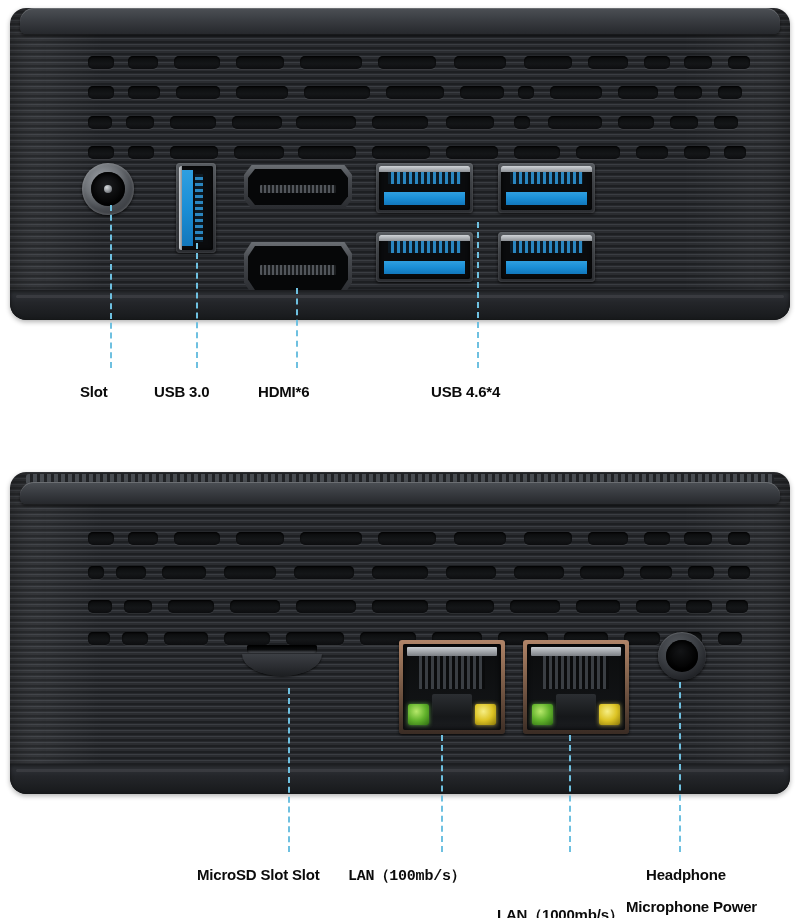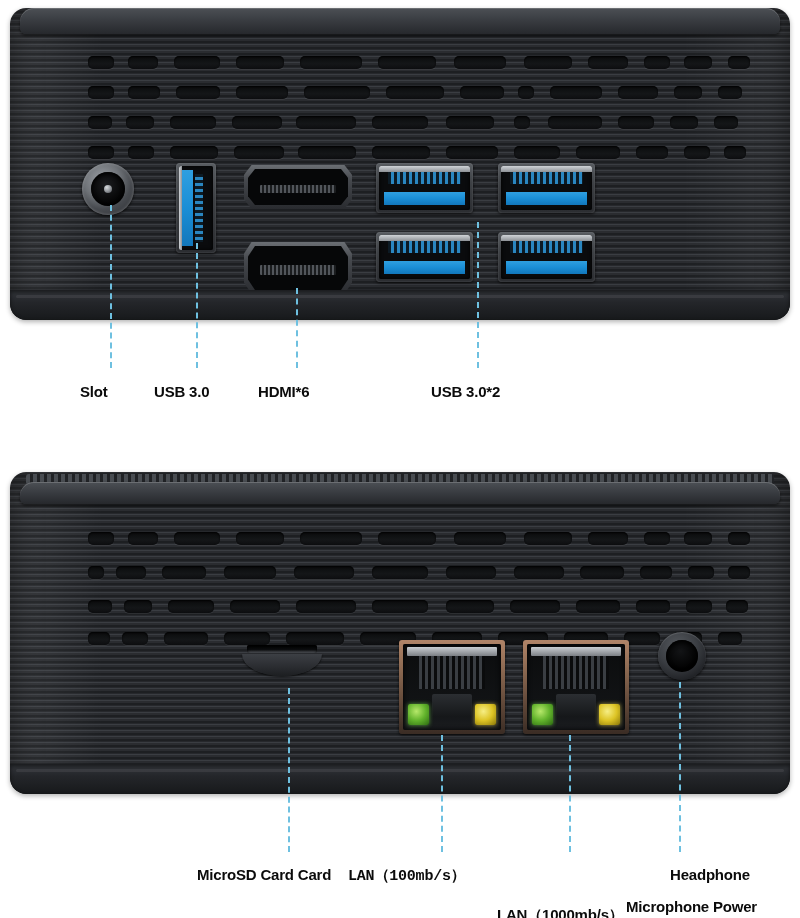--- a/index.html
+++ b/index.html
@@ -355,21 +355,21 @@
   </div>
 
   <div class="leader" style="left:110px; top:205px; height:163px;"></div>
   <div class="leader" style="left:196px; top:243px; height:125px;"></div>
   <div class="leader" style="left:296px; top:288px; height:80px;"></div>
   <div class="leader" style="left:477px; top:222px; height:146px;"></div>
 
   <div class="label" style="left:80px; top:383px;">Slot</div>
   <div class="label" style="left:154px; top:383px;">USB 3.0</div>
   <div class="label" style="left:258px; top:383px;">HDMI*6</div>
-  <div class="label" style="left:431px; top:383px;">USB 3.0*2</div>
+  <div class="label" style="left:431px; top:383px;">USB 4.6*4</div>
 
   <div class="unit" style="left:10px; top:472px; width:780px; height:322px;">
 
     <div class="chassis">
       <div class="comb"></div>
       <div class="bevel-top" style="top:10px; height:22px;"></div>
 
       <div class="vent-row" style="top:60px;">
         <div class="vent" style="left:32px;  width:26px;"></div>
         <div class="vent" style="left:72px;  width:30px;"></div>
@@ -458,19 +458,19 @@
 
       <div class="base-lip"></div>
     </div>
   </div>
 
   <div class="leader" style="left:288px; top:688px; height:164px;"></div>
   <div class="leader" style="left:441px; top:735px; height:117px;"></div>
   <div class="leader" style="left:569px; top:735px; height:117px;"></div>
   <div class="leader" style="left:679px; top:682px; height:170px;"></div>
 
-  <div class="label" style="left:197px; top:866px;">MicroSD Card Card</div>
+  <div class="label" style="left:197px; top:866px;">MicroSD Slot Slot</div>
   <div class="label" style="left:348px; top:866px;font-family:Liberation Mono, monospace;">LAN（100mb/s）</div>
   <div class="label" style="left:497px; top:866px;margin-top:40px;">LAN（1000mb/s）</div>
-  <div class="label" style="left:646px; top:866px;margin-left:24px;">Headphone</div>
+  <div class="label" style="left:646px; top:866px;">Headphone</div>
   <div class="label" style="left:626px; top:898px;">Microphone Power</div>
 
 </div>
 
 </body></html>

